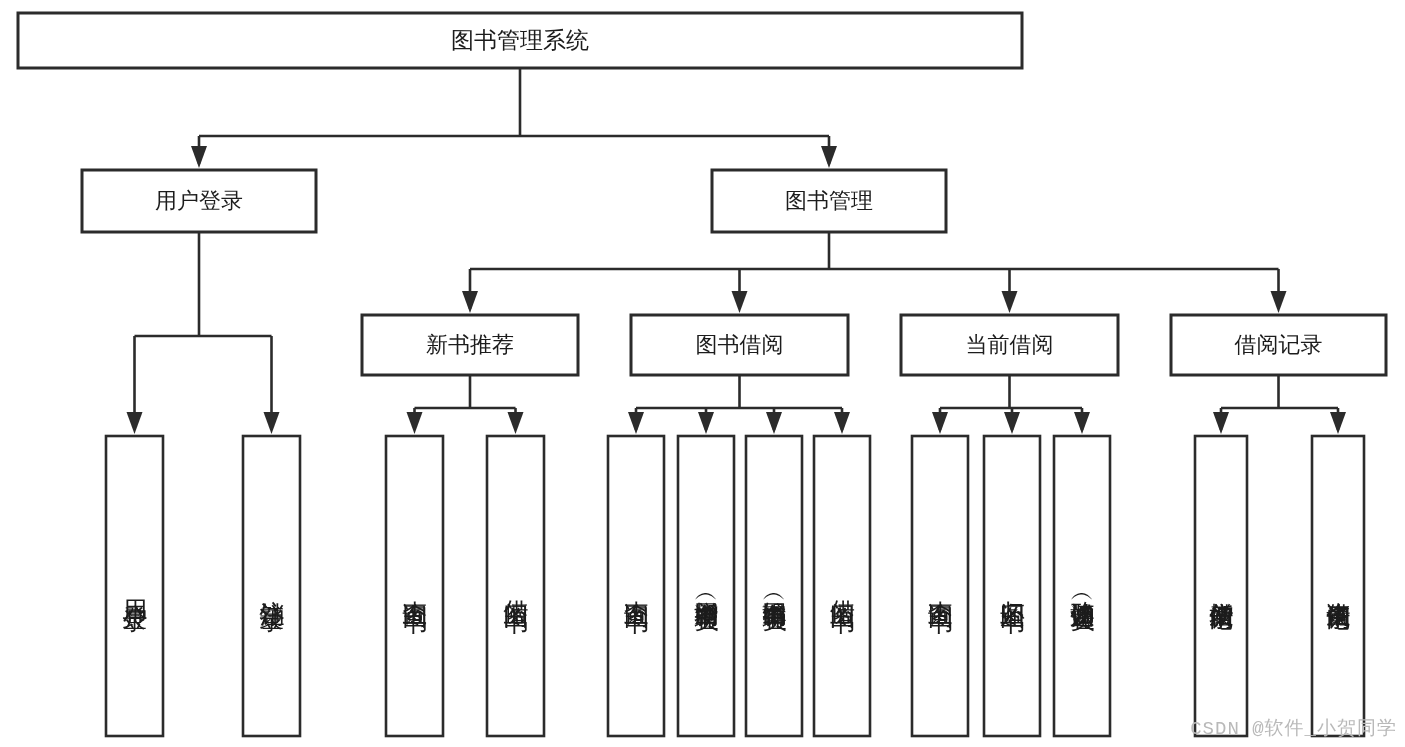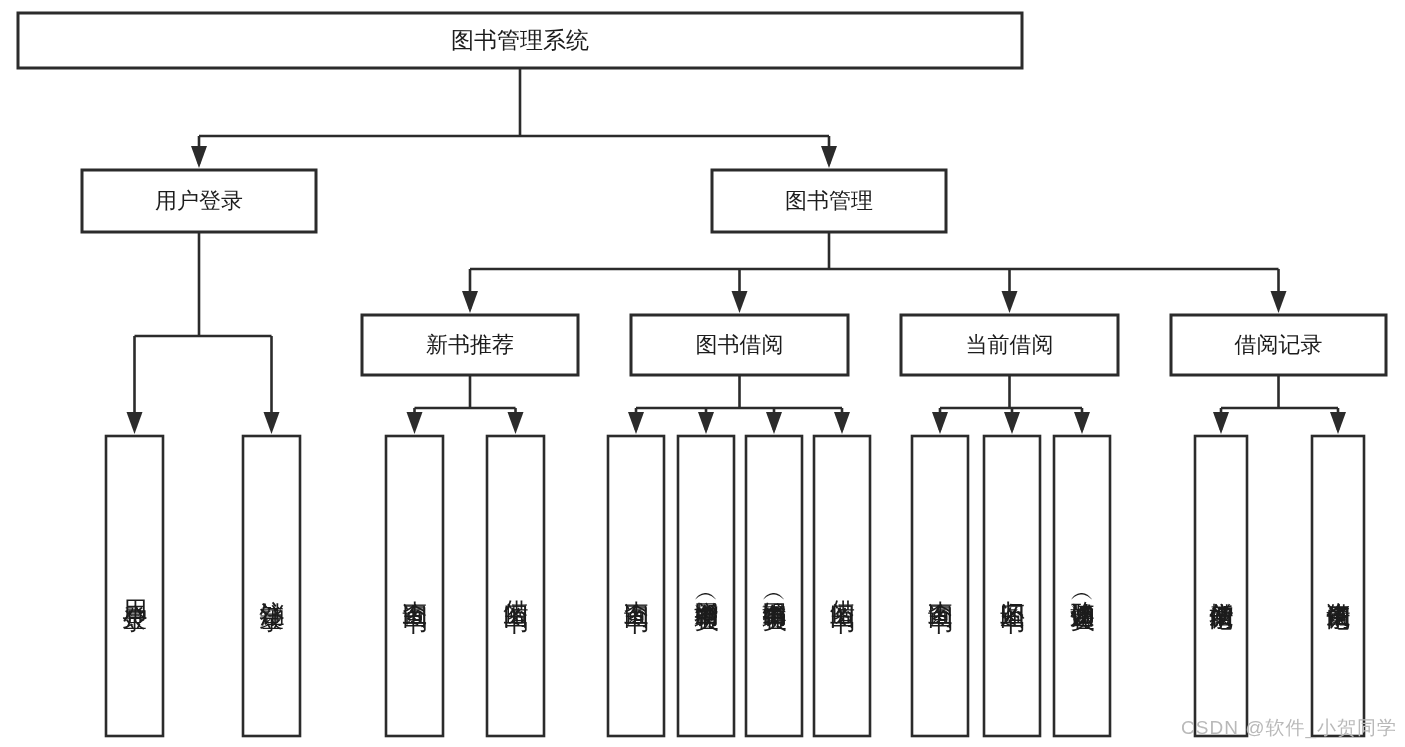--- a/index.html
+++ b/index.html
@@ -81,21 +81,21 @@
     white-space: nowrap;
   }
   .leaf-label.compact {
     font-size: 24px;
     letter-spacing: 1px;
   }
   .watermark {
     position: absolute;
     right: 8px;
     bottom: 6px;
-    font-family: Liberation Sans, sans-serif;
+    font-family: Liberation Mono, monospace;
     font-size: 19px;
     color: #b9b9b9;
     letter-spacing: 1px;
     white-space: nowrap;
     user-select: none;
   }
 </style>
 </head>
 <body>
 

